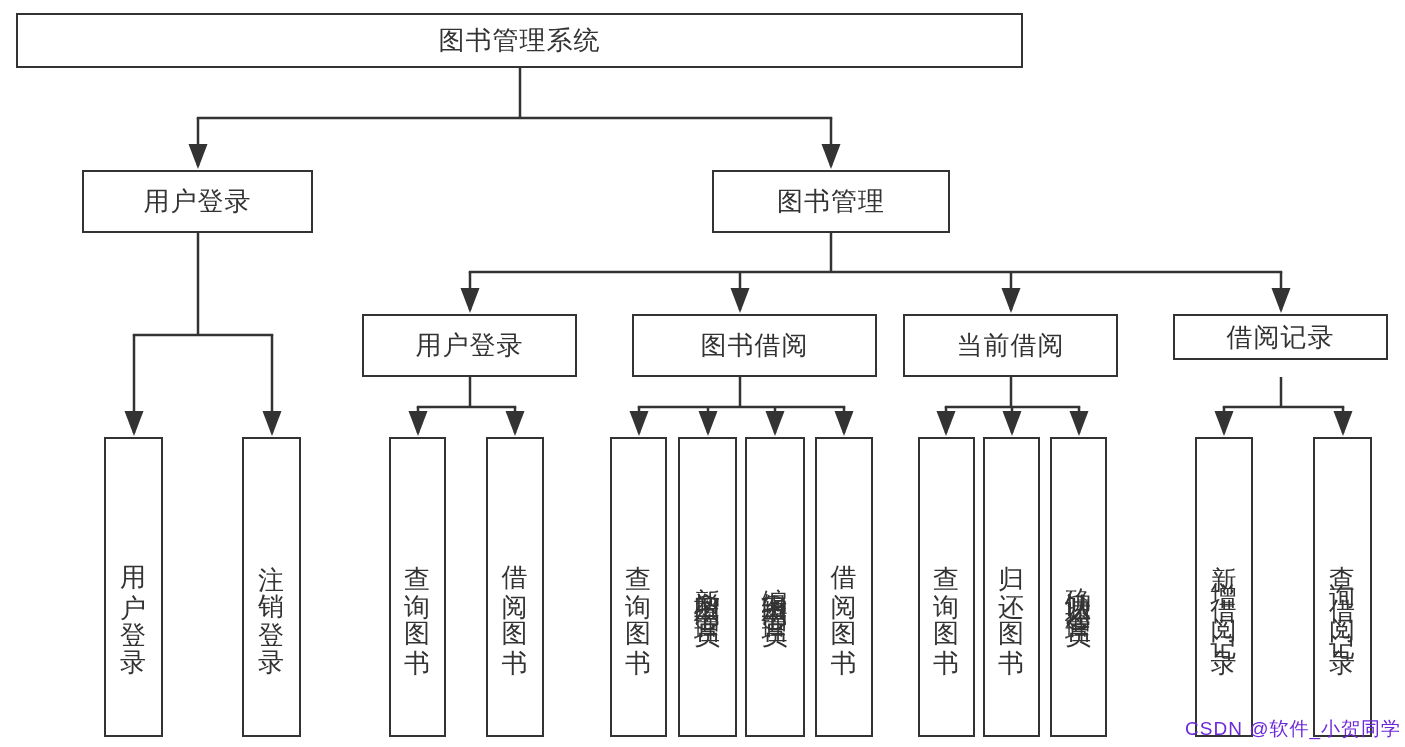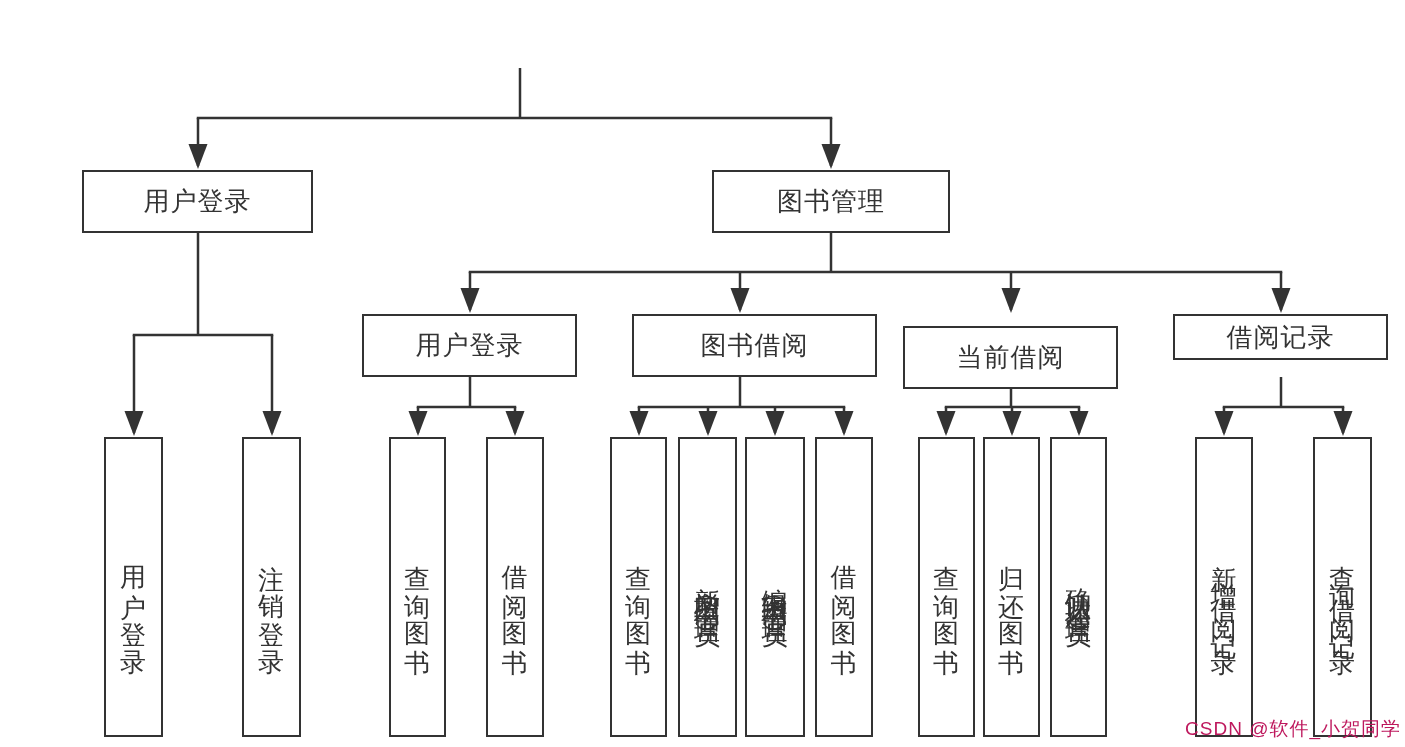--- a/index.html
+++ b/index.html
@@ -42,21 +42,21 @@
   }
   .ls4 { letter-spacing: 28px; margin-bottom: -28px; }
   .ls6 { letter-spacing: 17px; margin-bottom: -17px; }
   .ls9 { letter-spacing: 5px;  margin-bottom: -5px;  }
   .watermark {
     position: absolute;
     right: 4px;
     top: 716px;
     font-size: 19px;
     letter-spacing: 1px;
-    color: #be185d;
+    color: #6d28d9;
     z-index: 3;
     white-space: nowrap;
   }
 </style>
 </head>
 <body>
 
 <div class="stage">
 
   <svg class="connectors" viewBox="0 0 1405 747" xmlns="http://www.w3.org/2000/svg">
@@ -122,27 +122,28 @@
       <polygon points="765.5,411 784.5,411 775,436"></polygon>
       <polygon points="834.5,411 853.5,411 844,436"></polygon>
       <polygon points="936.5,411 955.5,411 946,436"></polygon>
       <polygon points="1002.5,411 1021.5,411 1012,436"></polygon>
       <polygon points="1069.5,411 1088.5,411 1079,436"></polygon>
       <polygon points="1214.5,411 1233.5,411 1224,436"></polygon>
       <polygon points="1333.5,411 1352.5,411 1343,436"></polygon>
     </g>
   </svg>
 
+  <div class="node h" style="left:16px; top:13px; width:1007px; height:55px;">图书管理系统</div>
 
   <div class="node h" style="left:82px; top:170px; width:231px; height:63px;">用户登录</div>
   <div class="node h" style="left:712px; top:170px; width:238px; height:63px;">图书管理</div>
 
   <div class="node h" style="left:362px; top:314px; width:215px; height:63px;">用户登录</div>
   <div class="node h" style="left:632px; top:314px; width:245px; height:63px;">图书借阅</div>
-  <div class="node h" style="left:903px; top:314px; width:215px; height:63px;margin-top:12px;">当前借阅</div>
+  <div class="node h" style="left:903px; top:314px; width:215px; height:63px;">当前借阅</div>
   <div class="node h" style="left:1173px; top:314px; width:215px; height:46px;">借阅记录</div>
 
   <div class="node" style="left:104px; top:437px; width:59px; height:300px;">
     <span class="vtext ls4">用户登录</span>
   </div>
   <div class="node" style="left:242px; top:437px; width:59px; height:300px;">
     <span class="vtext ls4">注销登录</span>
   </div>
 
   <div class="node" style="left:389px; top:437px; width:57px; height:300px;">

